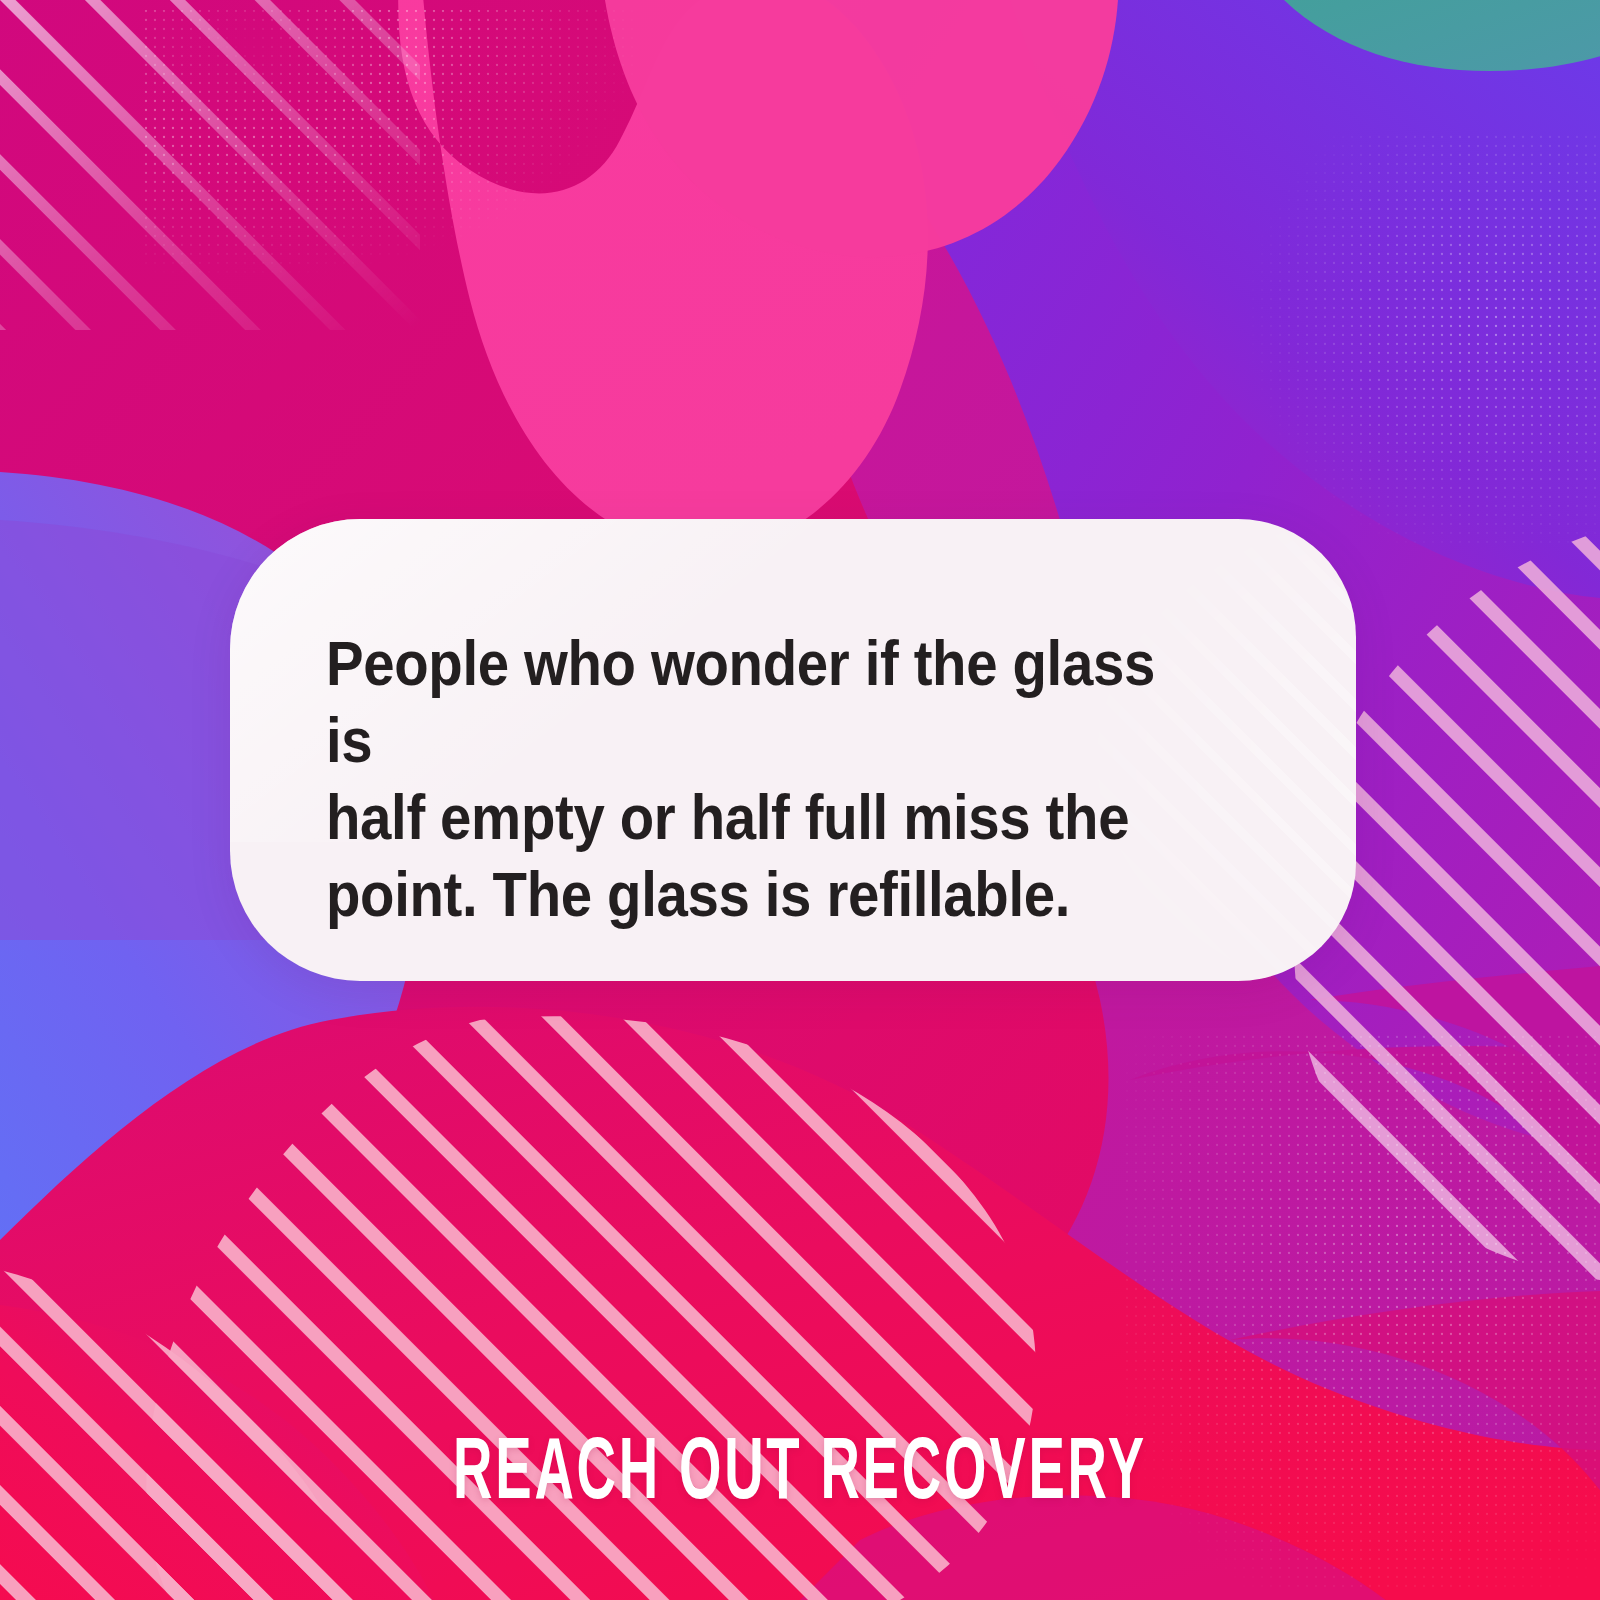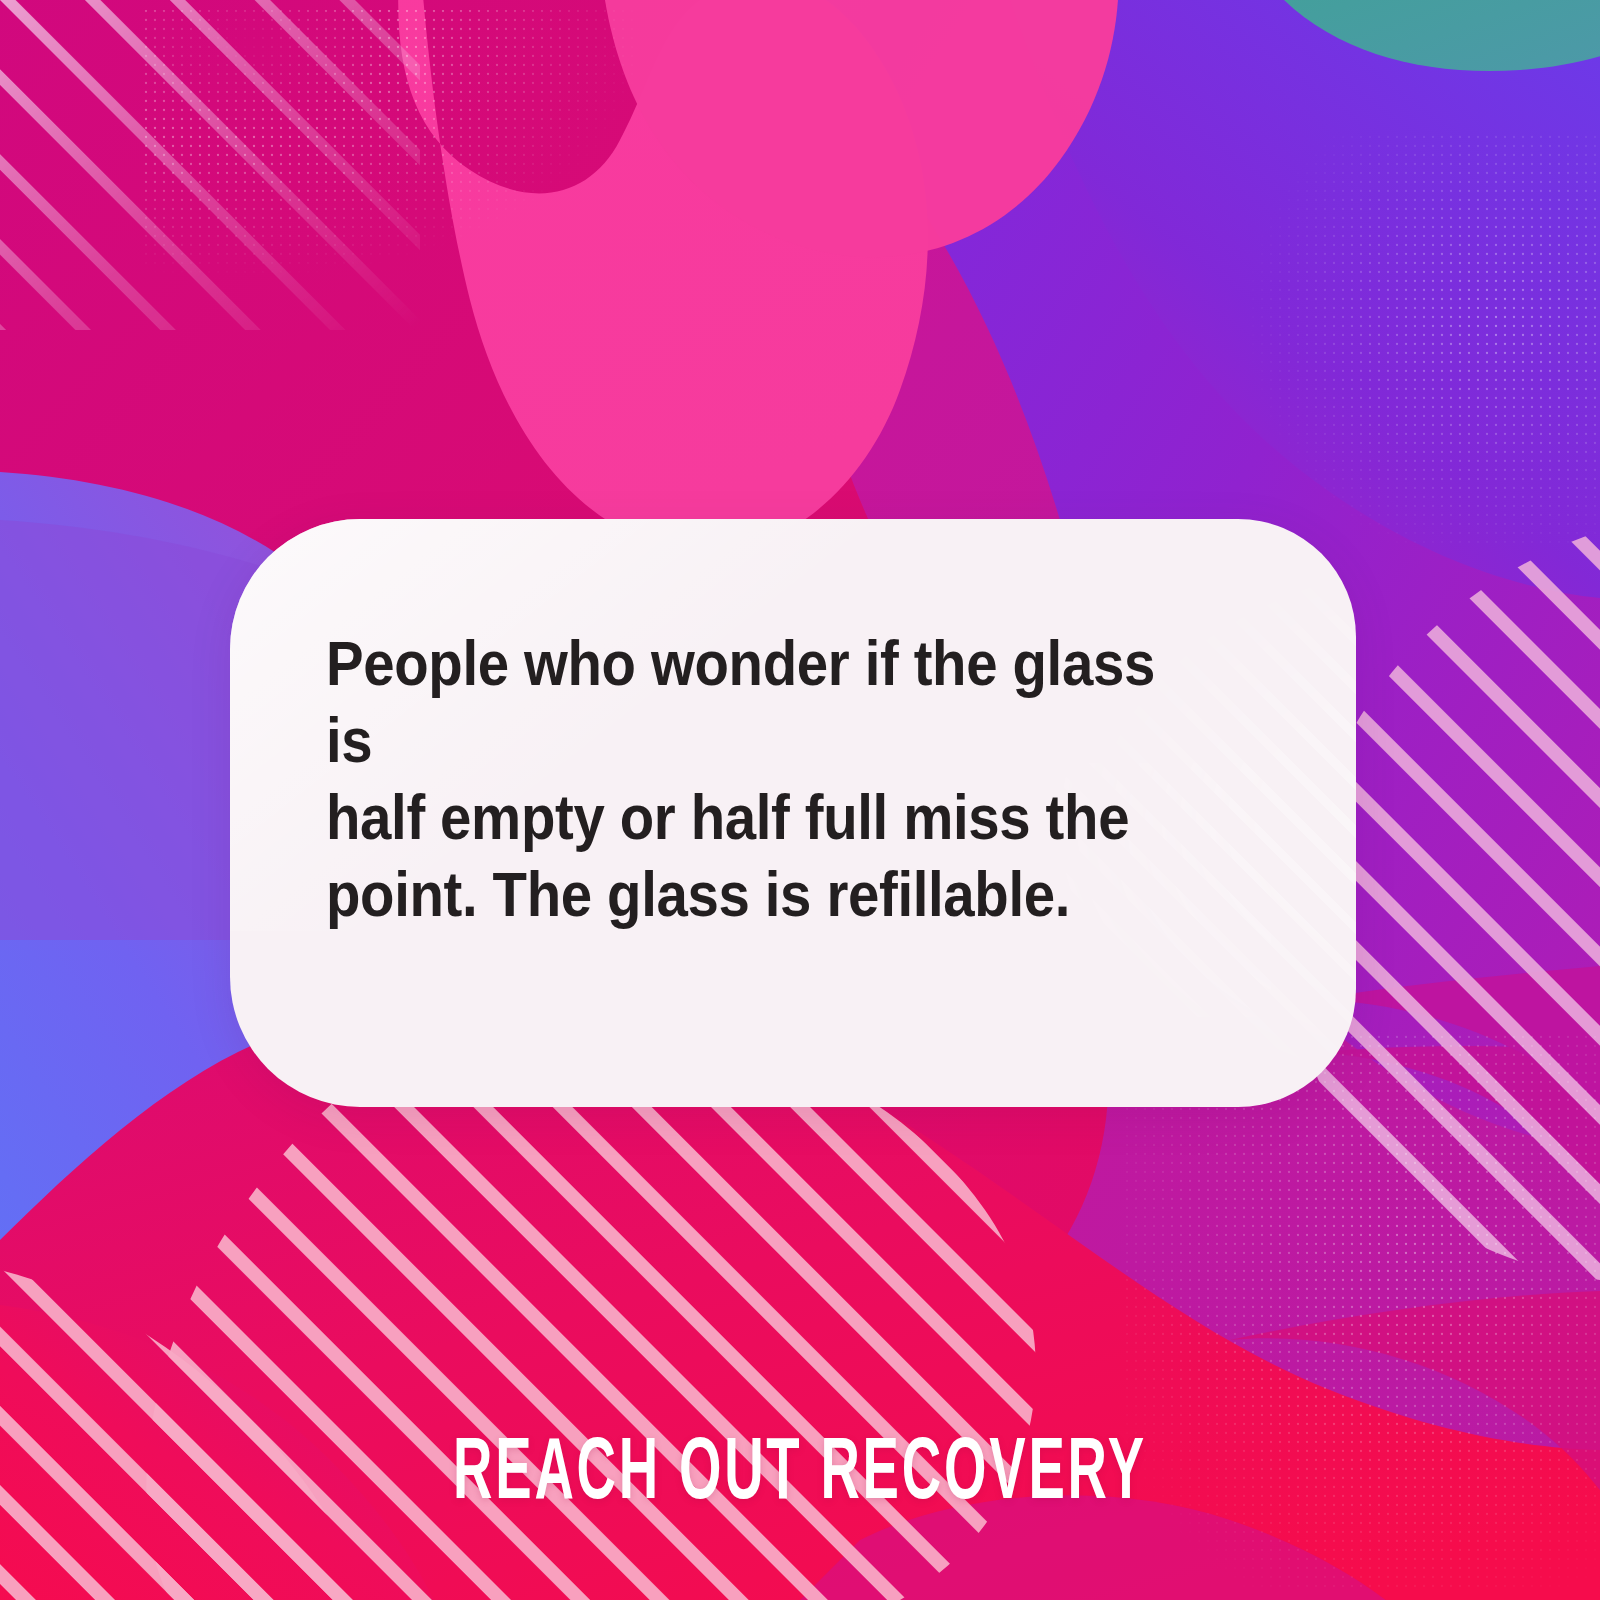--- a/index.html
+++ b/index.html
@@ -24,21 +24,21 @@
     height: 100%;
     display: block;
   }
 
   
   #quote-card {
     position: absolute;
     left: 230px;
     top: 519px;
     width: 1126px;
-    height: 588px;
+    height: 462px;
     background: #F8F1F5;
     border-radius: 130px 118px 118px 130px;
     box-shadow: 0 10px 44px rgba(90, 10, 90, 0.10);
     overflow: hidden;
   }
   #quote-card::after {
     
     content: "";
     position: absolute;
     inset: 0;

